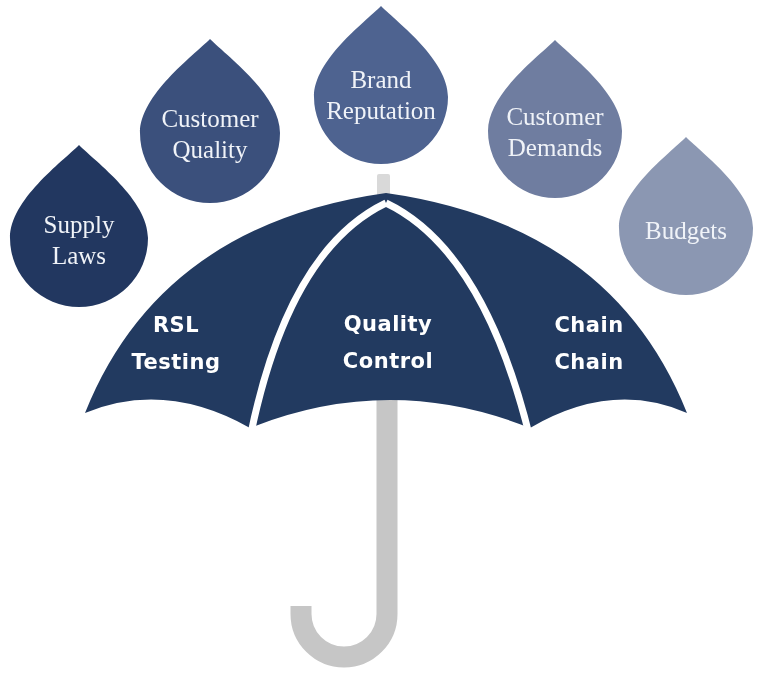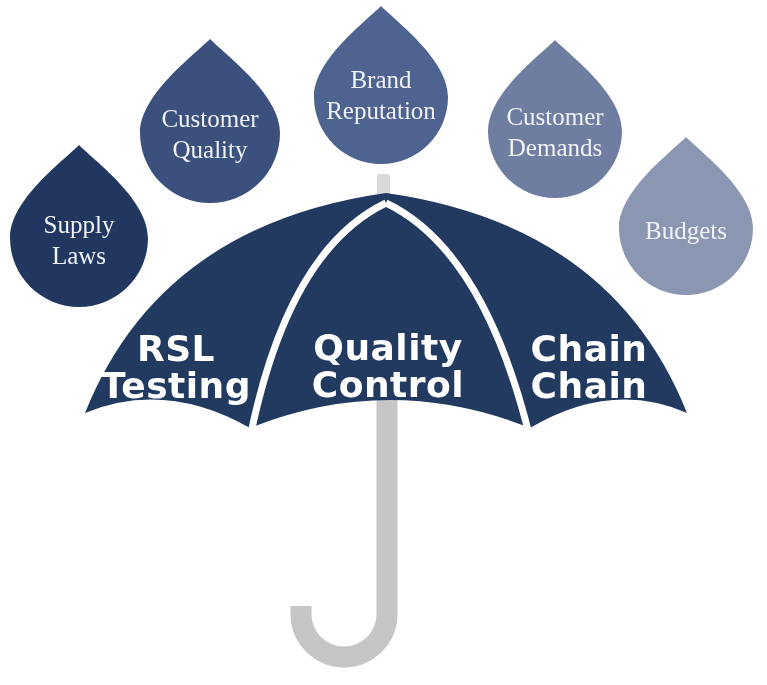--- a/index.html
+++ b/index.html
@@ -31,26 +31,25 @@
   }
   .label span { display: block; white-space: nowrap; }
   .drop-label {
     font-family: "Liberation Serif", "DejaVu Serif", serif;
     font-size: 25px;
     line-height: 31px;
     color: var(--drop-text-color, #f0f3f8);
   }
   .panel-label {
     font-family: "DejaVu Sans", "Liberation Sans", sans-serif;
-    font-size: 36px;
+    font-size: 21px;
     line-height: 37px;
     font-weight: 800;
     letter-spacing: 0.5px;
     color: var(--panel-text-color, #ffffff);
-    margin-top: 23px;
   }
   
   .lbl-global-laws      { left: 4px;   top: 198px; width: 150px; height: 84px; }
   .lbl-customer-safety  { left: 125px; top: 92px;  width: 170px; height: 84px; }
   .lbl-brand-reputation { left: 291px; top: 53px;  width: 180px; height: 84px; }
   .lbl-customer-demands { left: 460px; top: 90px;  width: 190px; height: 84px; }
   .lbl-budgets          { left: 606px; top: 188px; width: 160px; height: 84px; }
   
   .lbl-rsl-testing      { left: 86px;  top: 302px; width: 180px; height: 84px; }
   .lbl-quality-control  { left: 298px; top: 301px; width: 180px; height: 84px; }

